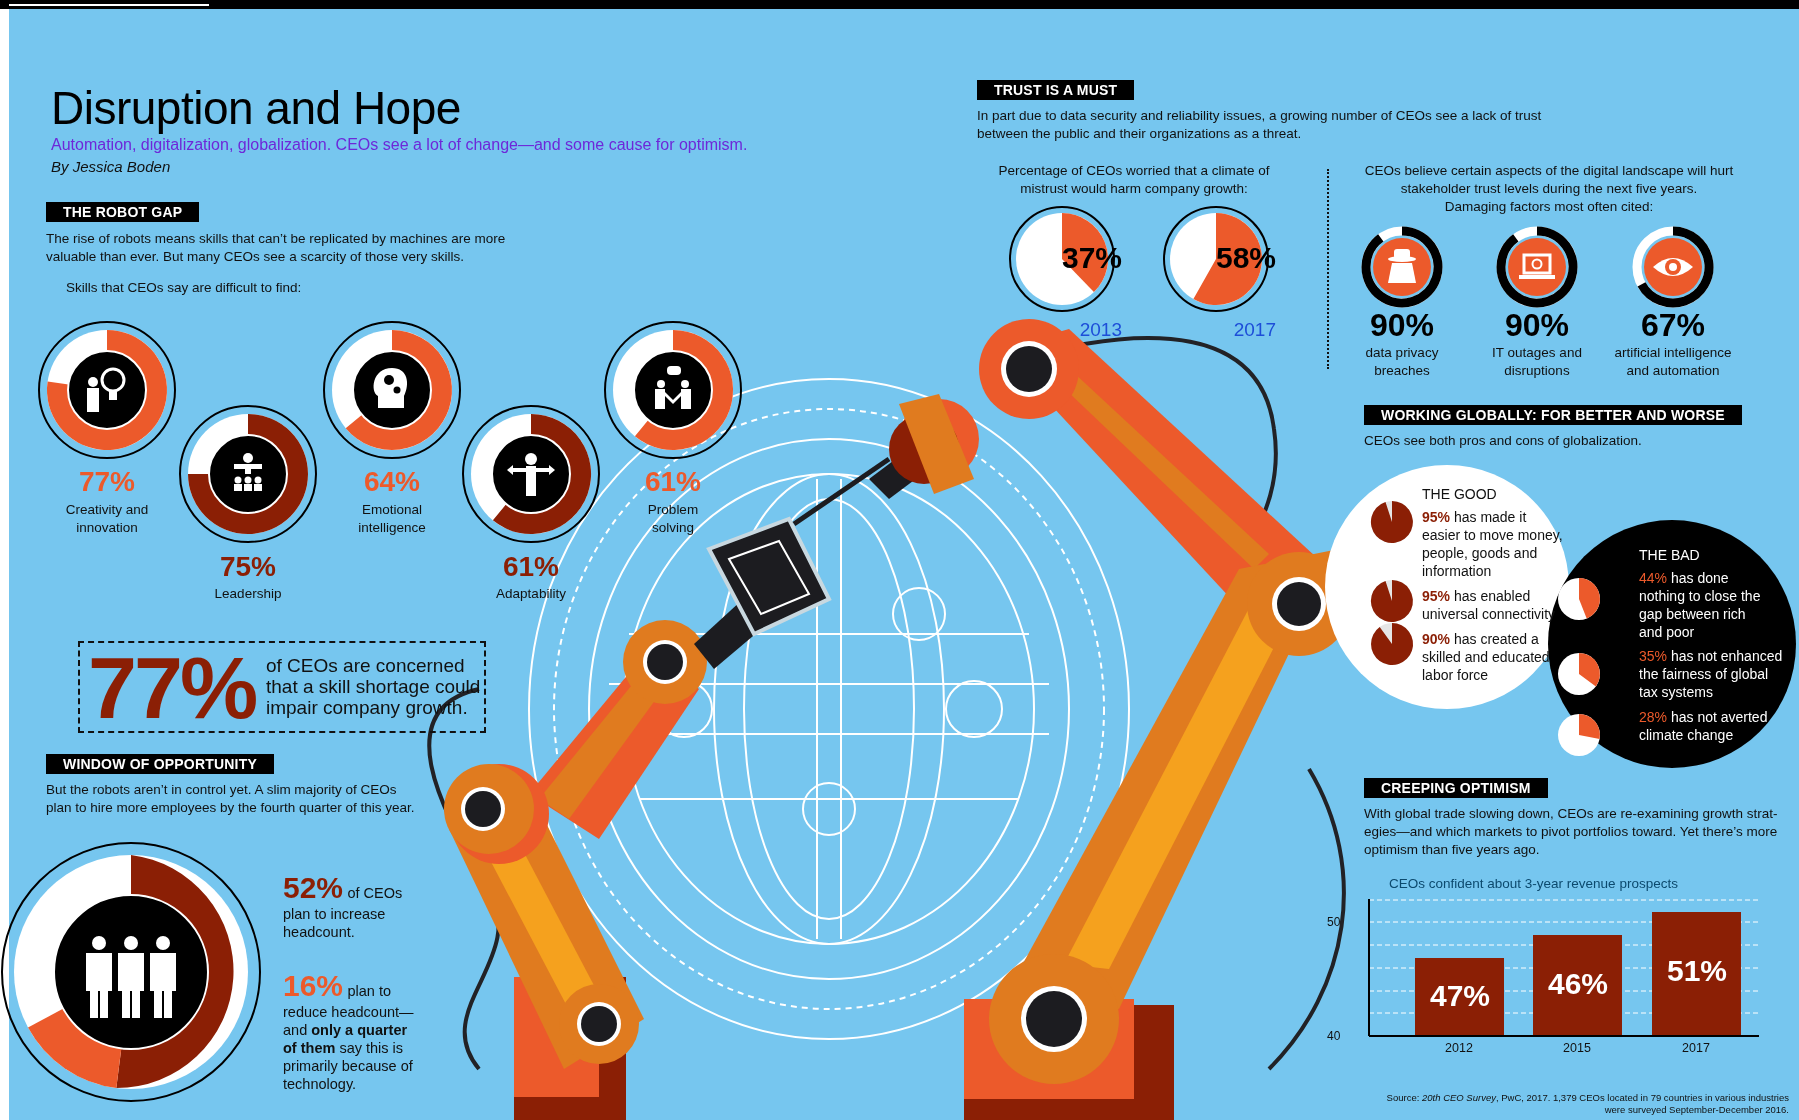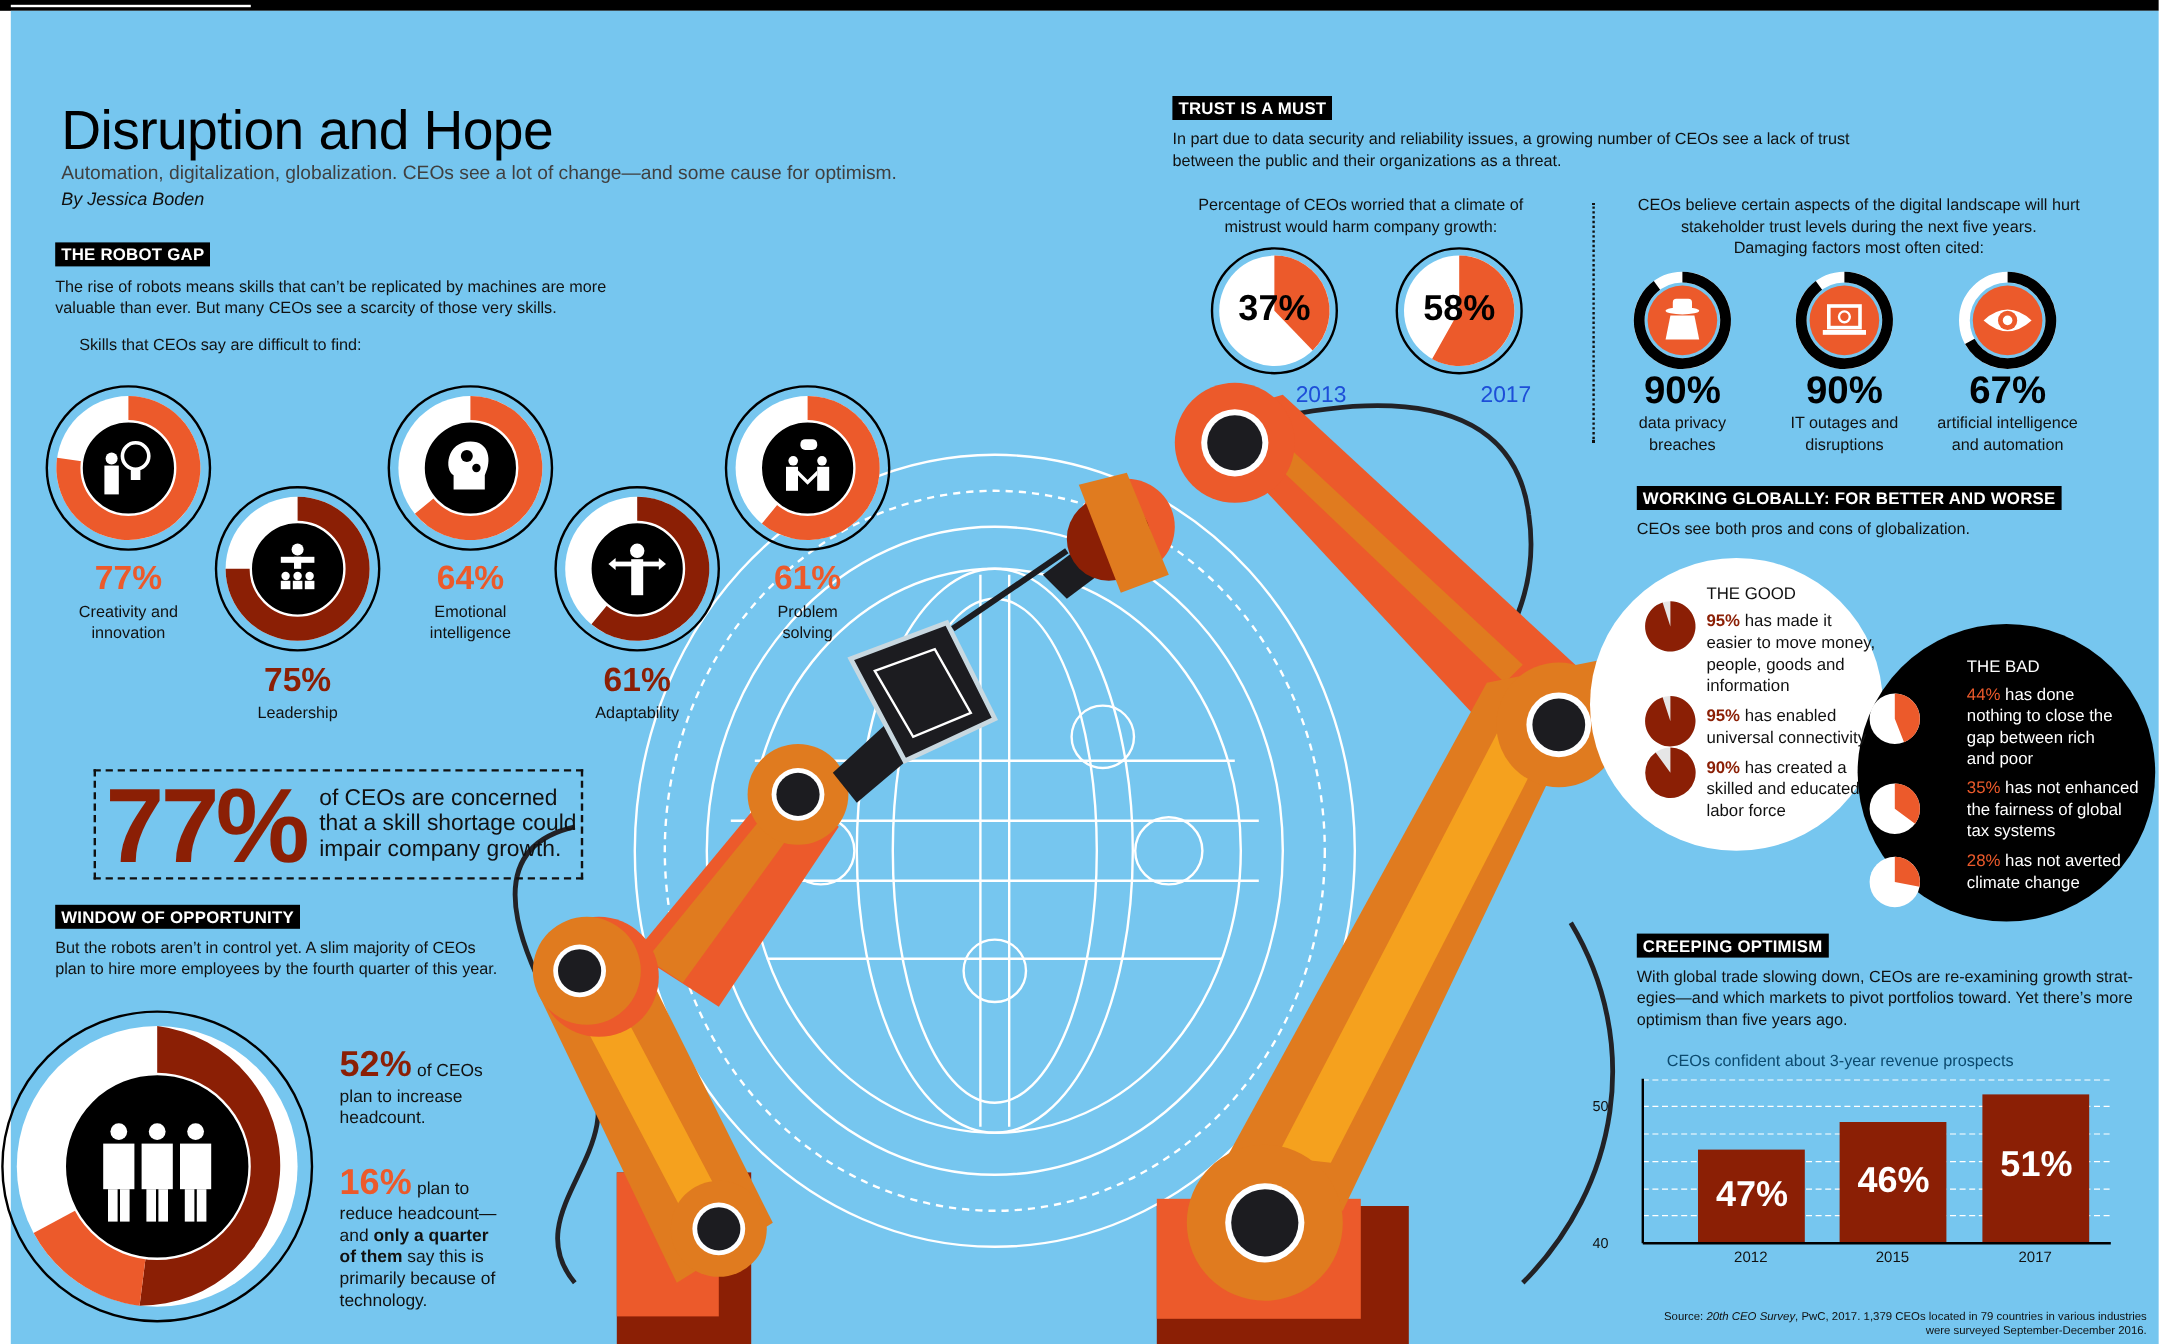--- a/index.html
+++ b/index.html
@@ -2,34 +2,34 @@
 <html><head>
 <meta charset="utf-8">
 <style>
   html,body{margin:0;padding:0;background:#ffffff;}
   body{width:1799px;height:1120px;position:relative;overflow:hidden;font-family:"Liberation Sans","DejaVu Sans",sans-serif;}
   .topbar{position:absolute;left:0;top:0;width:1799px;height:9px;background:#000;}
   .topbar-tab{position:absolute;left:9px;top:0;width:200px;height:4px;background:#000;border-bottom:2px solid #fff;}
   .canvas{position:absolute;left:9px;top:9px;width:1790px;height:1111px;background:#76c6ef;}
   .abs{position:absolute;}
   .title{left:42px;top:72px;font-size:46px;font-weight:normal;color:#000;letter-spacing:-0.5px;}
-  .subtitle{left:42px;top:127px;font-size:16px;color:#404040;}
+  .subtitle{left:42px;top:127px;font-size:16px;color:#6d28d9;}
   .byline{left:42px;top:149px;font-size:15px;font-style:italic;color:#111;}
-  .label{background:#000;color:#fff;font-weight:bold;font-size:14px;padding:2px 5px;letter-spacing:0.2px;white-space:nowrap;}
+  .label{background:#000;color:#fff;font-weight:bold;font-size:14px;padding:2px 17px;letter-spacing:0.2px;white-space:nowrap;}
   .body{font-size:13.5px;color:#111;line-height:18px;}
   .pct-orange{color:#ec5a2b;font-weight:normal;}
   .pct-red{color:#8b1f05;font-weight:bold;}
   .skill-pct{font-size:28px;font-weight:bold;text-align:center;width:160px;}
   .skill-lbl{font-size:13.5px;text-align:center;width:160px;line-height:18px;color:#111;}
   .callout{left:69px;top:632px;width:404px;height:88px;border:2px dashed #111;}
   .callout-big{left:8px;top:-6px;font-size:88px;font-weight:bold;color:#8b1f05;letter-spacing:-3px;}
   .callout-txt{left:186px;top:12px;font-size:19px;line-height:21px;color:#111;width:215px;}
   .hc-big{font-size:30px;font-weight:bold;}
   .hc-txt{font-size:14.5px;line-height:18px;color:#111;}
-  .trust-pct{font-size:30px;font-weight:bold;color:#000;text-align:center;width:120px;}
+  .trust-pct{font-size:30px;font-weight:bold;color:#000;text-align:right;width:120px;}
   .trust-year{font-size:19px;color:#1d4ed8;text-align:right;width:120px;}
   .factor-pct{font-size:32px;font-weight:bold;color:#000;text-align:center;width:170px;}
   .factor-lbl{font-size:13.5px;color:#111;text-align:center;width:170px;line-height:18px;}
   .divider{left:1318px;top:160px;height:200px;border-left:2px dotted #111;}
   .good-txt{font-size:14px;line-height:18px;color:#111;width:150px;}
   .bad-txt{font-size:14px;line-height:18px;color:#fff;width:150px;}
   .good-head{font-size:14px;color:#111;}
   .bad-head{font-size:14px;color:#fff;}
   .chart-title{left:1380px;top:867px;font-size:13.5px;color:#0c4a6e;}
   .ytick{font-size:12px;color:#111;}

